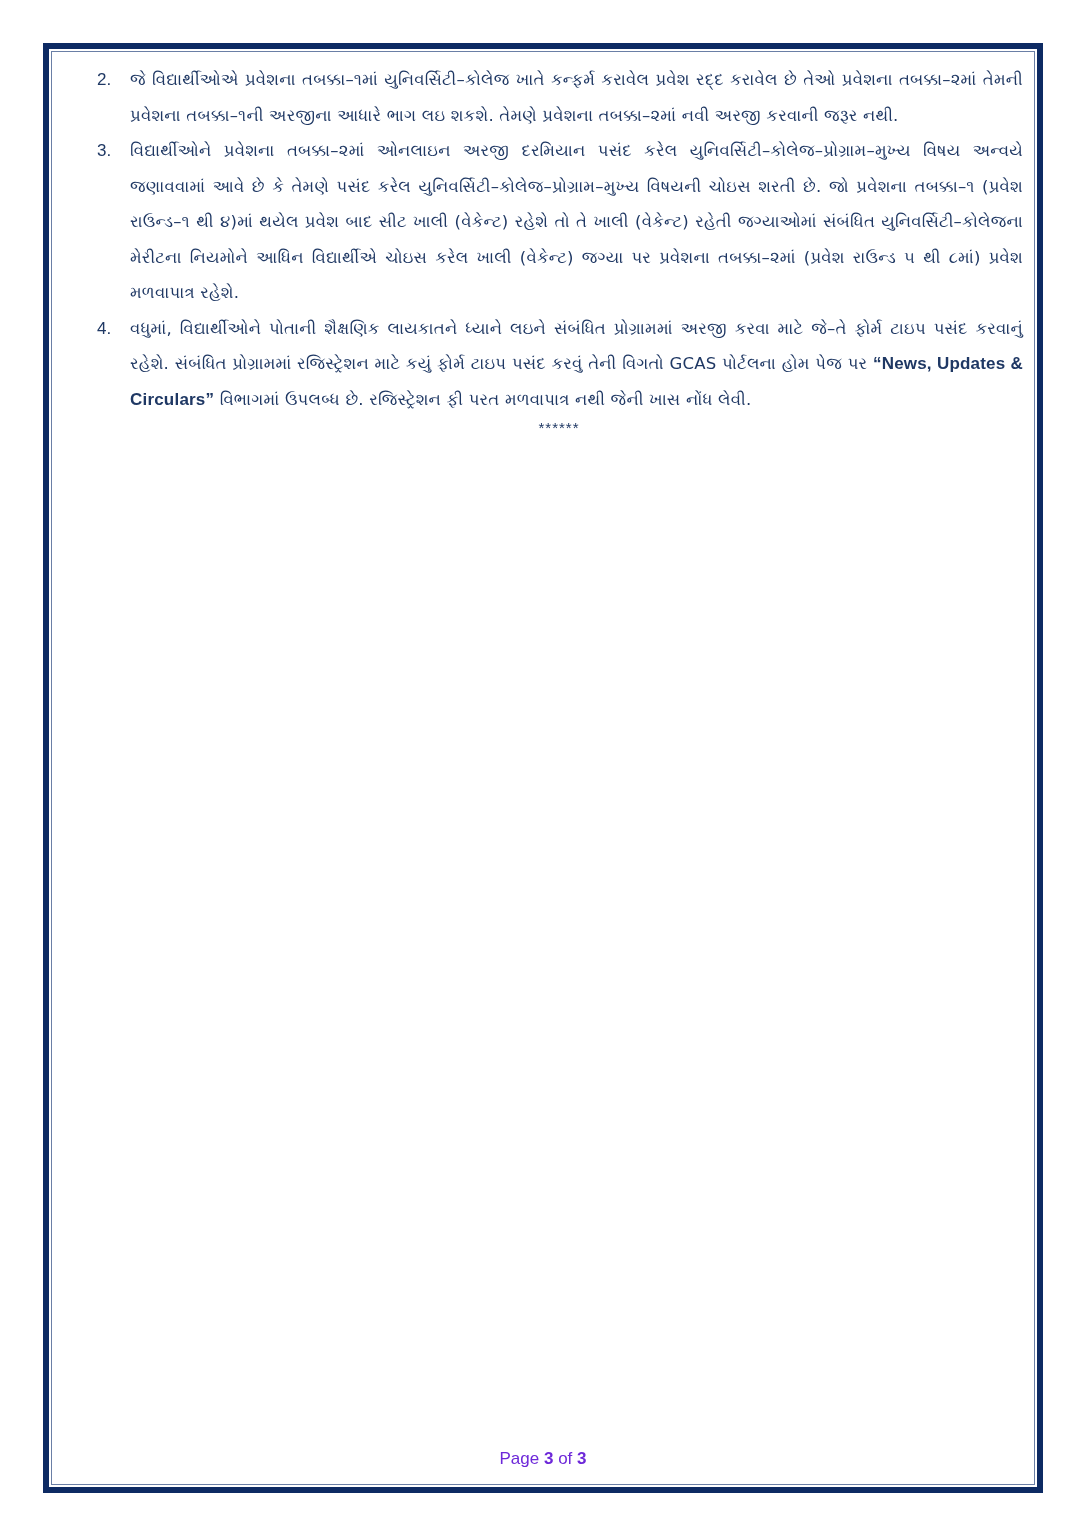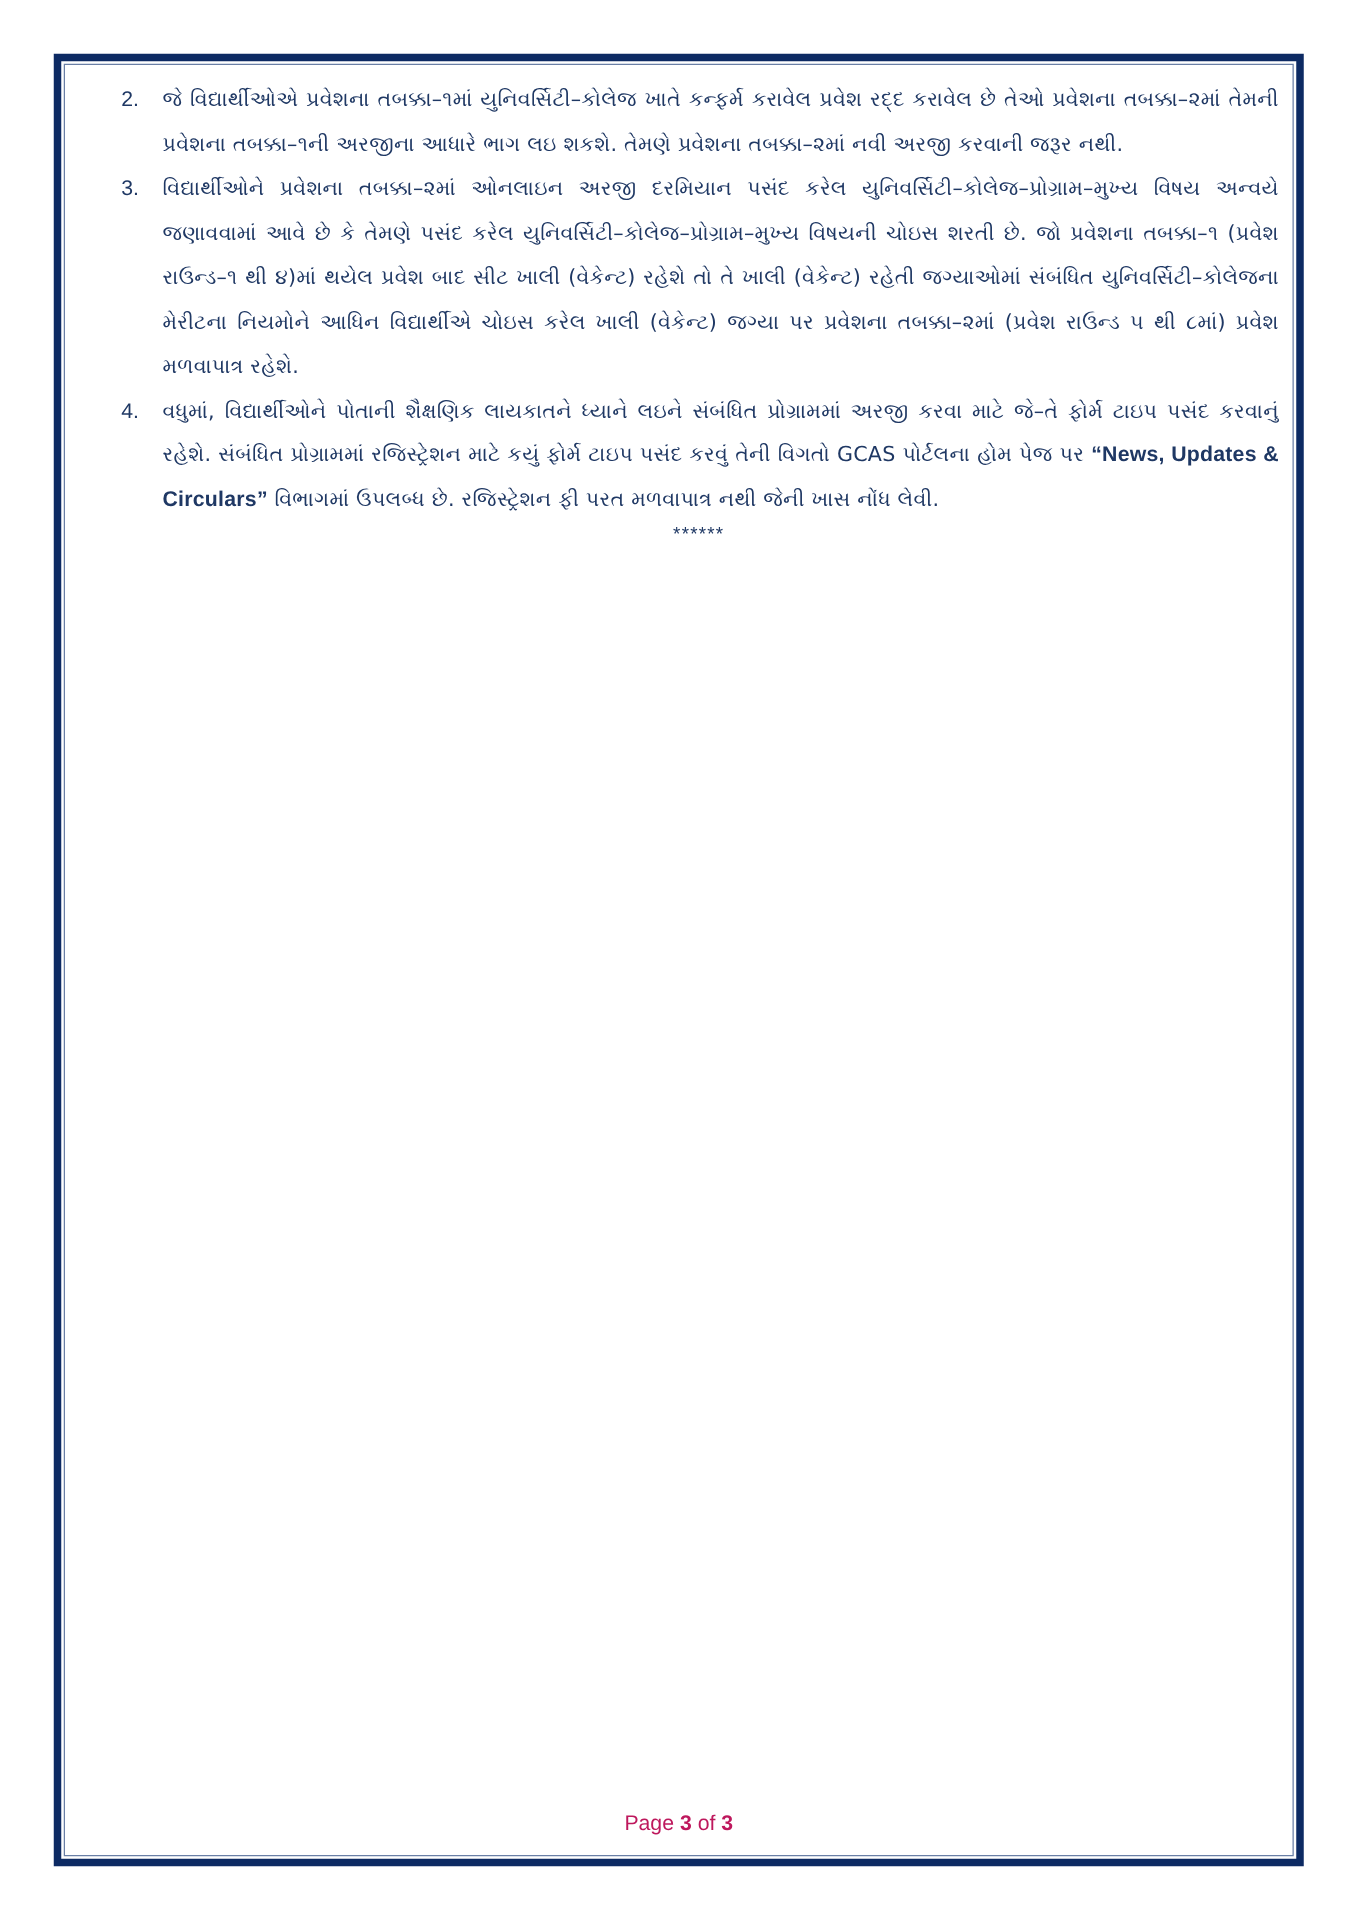--- a/index.html
+++ b/index.html
@@ -13,21 +13,21 @@
   ol.items { list-style: none; margin: 0; padding: 0; }
   li.item { position: relative; padding-left: 35px; font-size: 16.5px; line-height: 35.5px;
             text-align: justify; margin-bottom: 0; }
   li.item .num { position: absolute; left: 2px; top: 0; font-family: "Liberation Sans", sans-serif;
                  font-size: 17px; color: #1f3864; }
   li.item .txt { display: block; text-align: justify; letter-spacing: 0.2px; }
   .bold { font-family: "Liberation Sans", sans-serif; font-weight: bold; font-size: 17px; }
   .stars { text-align: center; margin-top: 2px; font-size: 15px; letter-spacing: 1px;
            color: #1f3864; font-family: "Liberation Sans", sans-serif; padding-left: 0; }
   .footer { position: absolute; left: 0; width: 1086px; top: 1449px; text-align: center;
-            font-family: "Liberation Sans", sans-serif; font-size: 17px; color: #be185d; }
+            font-family: "Liberation Sans", sans-serif; font-size: 17px; color: #6d28d9; }
   .footer b { font-weight: bold; }
 </style>
 </head>
 <body>
 
 <div class="frame-outer"></div>
 <div class="frame-inner"></div>
 
 <div class="content">
   <ol class="items">

